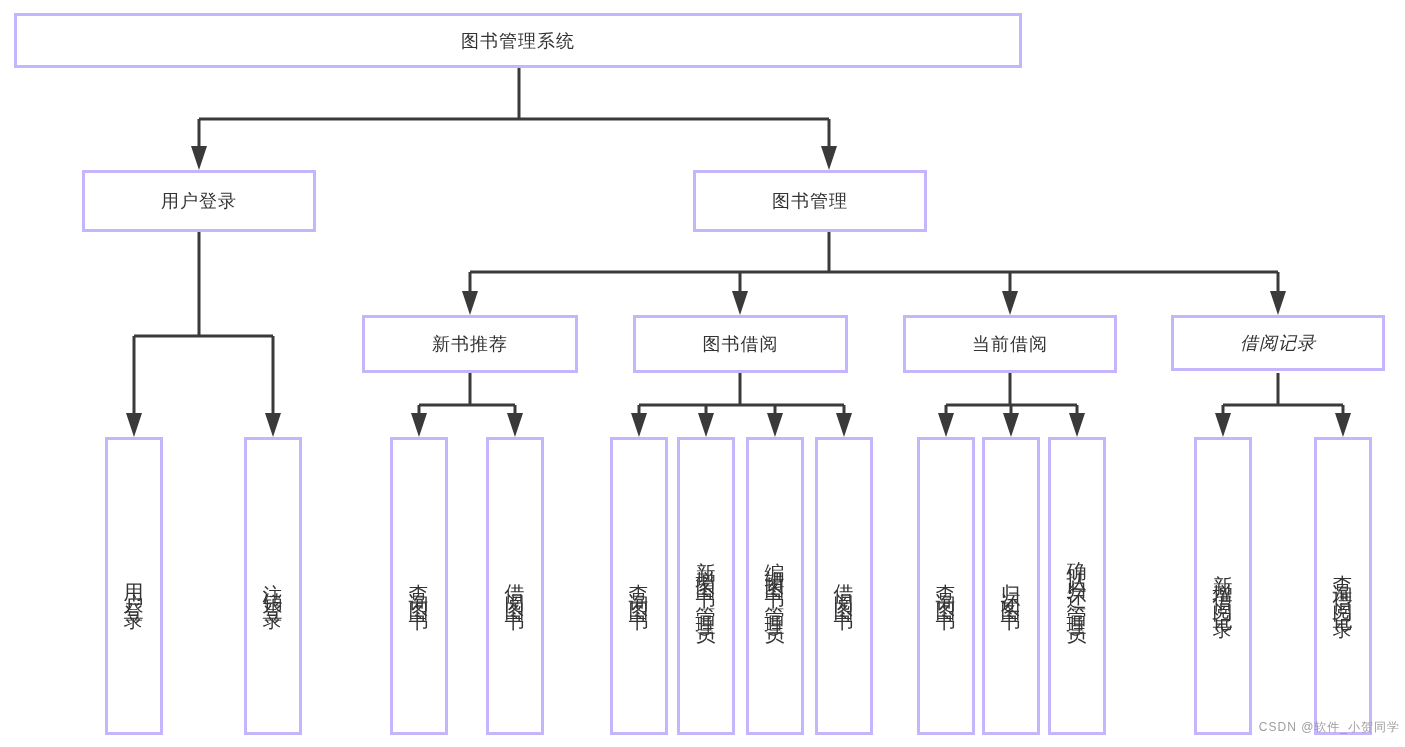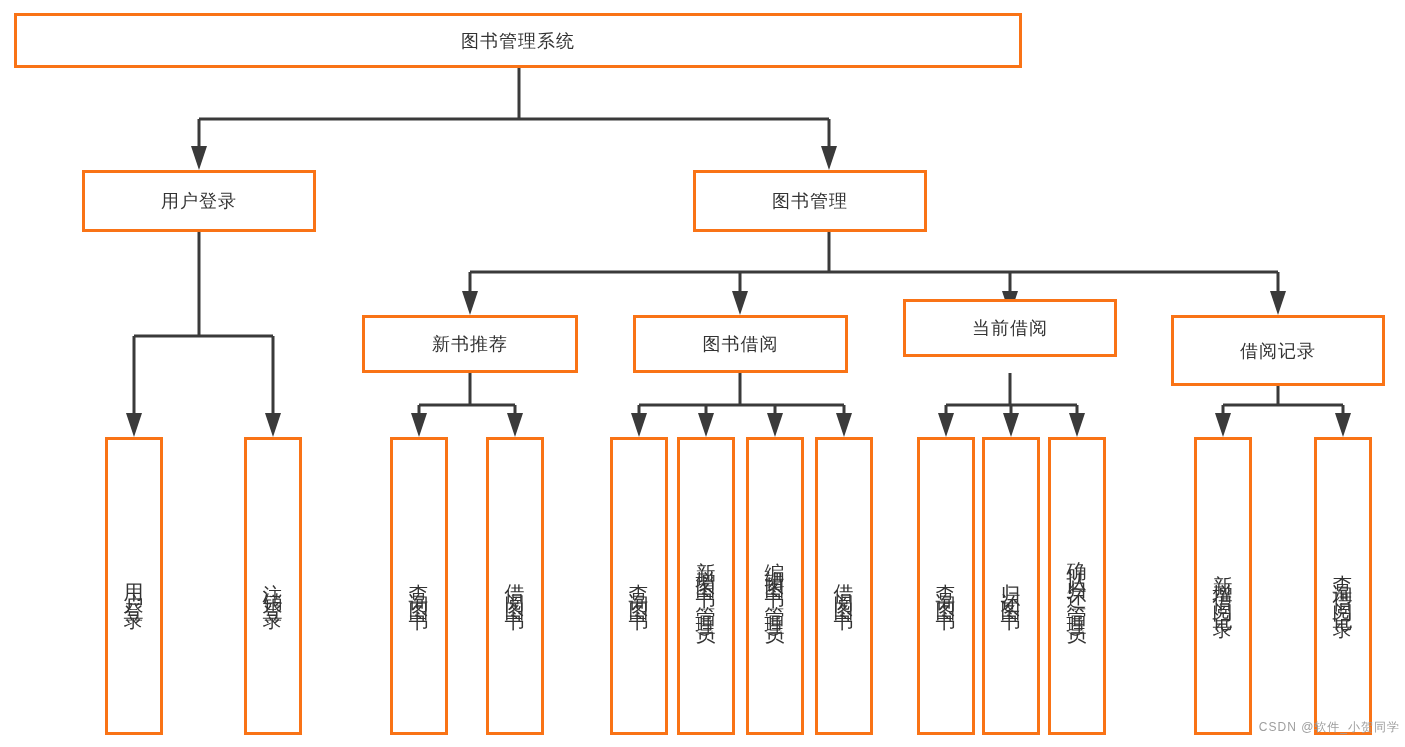--- a/index.html
+++ b/index.html
@@ -19,21 +19,21 @@
     position: absolute;
     left: 0; top: 0;
     width: 1405px; height: 747px;
   }
   .ln { fill: none; stroke: #3a3a3a; stroke-width: 3; }
   .ar { fill: #3a3a3a; stroke: none; }
   .box {
     position: absolute;
     box-sizing: border-box;
     background: #ffffff;
-    border: 3px solid #f97316;
+    border: 3px solid #c4b5fd;
     display: flex;
     align-items: center;
     justify-content: center;
     color: #333333;
     z-index: 2;
   }
   .hlabel {
     font-size: 18px;
     letter-spacing: 1px;
     white-space: nowrap;
@@ -46,22 +46,22 @@
     line-height: 1;
   }
   
   .n-root      { left: 14px;   top: 13px;  width: 1008px; height: 55px; }
   
   .n-login     { left: 82px;   top: 170px; width: 234px;  height: 62px; }
   .n-mgmt      { left: 693px;  top: 170px; width: 234px;  height: 62px; }
   
   .n-newbook   { left: 362px;  top: 315px; width: 216px;  height: 58px; }
   .n-borrow    { left: 633px;  top: 315px; width: 215px;  height: 58px; }
-  .n-current   { left: 903px;  top: 299px; width: 214px;  height: 58px; }
-  .n-record    { left: 1171px; top: 315px; width: 214px;  height: 71px; }
+  .n-current   { left: 903px;  top: 315px; width: 214px;  height: 58px; }
+  .n-record    { left: 1171px; top: 315px; width: 214px;  height: 56px; font-style: italic; }
   
   .leaf { top: 437px; width: 58px; height: 298px; }
   .n-l1  { left: 105px; }
   .n-l2  { left: 244px; }
   .n-l3  { left: 390px; }
   .n-l4  { left: 486px; }
   .n-l5  { left: 610px; }
   .n-l6  { left: 677px; }
   .n-l7  { left: 746px; }
   .n-l8  { left: 815px; }

